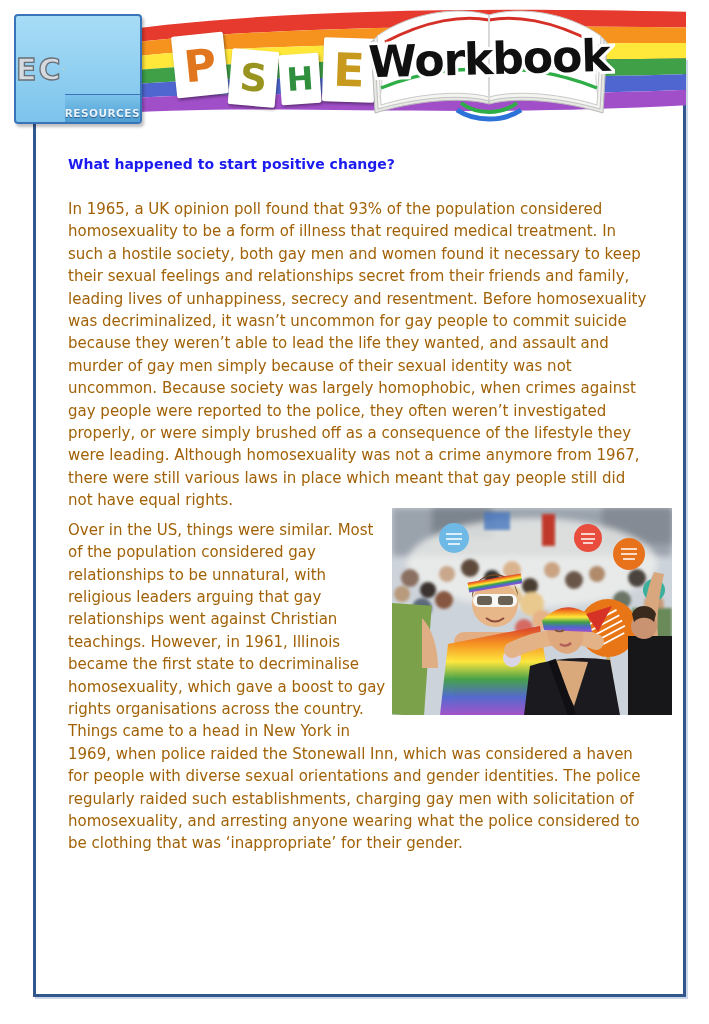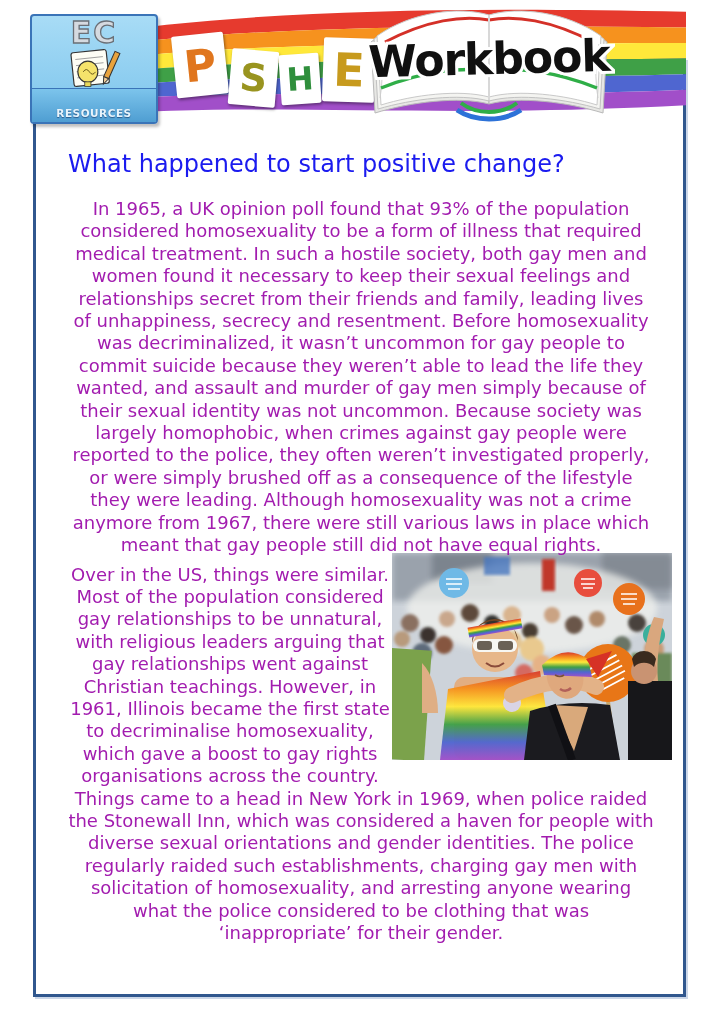--- a/index.html
+++ b/index.html
@@ -4,45 +4,45 @@
 <style>
   html,body{margin:0;padding:0;background:#fff;}
   .page{position:relative;width:709px;height:1024px;background:#fff;overflow:hidden;
         font-family:"DejaVu Sans",sans-serif;color:#111;}
   
   .border-box{position:absolute;left:33px;top:58px;width:647px;height:933px;
         border:3px solid #31578e;box-shadow:2px 2px 0 rgba(110,140,190,.35);z-index:0;}
   
   .header{position:absolute;left:0;top:0;width:709px;height:132px;z-index:2;}
   .ribbon{position:absolute;left:86px;top:6px;width:600px;height:112px;z-index:1;}
-  .logo{position:absolute;left:30px;top:14px;width:124px;height:106px;z-index:3;
+  .logo{position:absolute;left:14px;top:14px;width:124px;height:106px;z-index:3;
         background:linear-gradient(#a8dcf6,#7cc4ec);border:2px solid #3a74b8;border-radius:4px;
-        box-shadow:2px 3px 3px rgba(0,0,0,.25);display:flex;flex-direction:column;align-items:center;}
+        box-shadow:2px 3px 3px rgba(0,0,0,.25);display:flex;flex-direction:row;align-items:center;}
   .logo-initials{font-size:30px;font-weight:bold;line-height:30px;margin-top:2px;
         color:#d5dae0;-webkit-text-stroke:1.3px #6a6f76;letter-spacing:2px;}
   .logo-label{width:100%;box-sizing:border-box;text-align:center;font-size:10.5px;font-weight:bold;
         letter-spacing:.5px;color:#e8f4fc;background:linear-gradient(#7cc4ec,#4f9ed2);
-        border-top:1px solid #3a74b8;padding:18px 0 3px;text-shadow:0 1px 1px #2a5a8a;margin-top:auto;}
+        border-top:1px solid #3a74b8;padding:12px 0 3px;text-shadow:0 1px 1px #2a5a8a;margin-top:auto;}
   .pshe-tiles{position:absolute;left:170px;top:28px;width:215px;height:95px;z-index:3;}
   .tile{position:absolute;background:#fff;border-radius:2px;box-shadow:1px 2px 3px rgba(0,0,0,.4);
         display:flex;align-items:center;justify-content:center;font-weight:bold;}
   .tile-p{left:4px;top:6px;width:52px;height:62px;transform:rotate(-6deg);font-size:44px;color:#e0761e;}
   .tile-s{left:60px;top:22px;width:47px;height:56px;transform:rotate(5deg);font-size:38px;color:#99941f;}
   .tile-h{left:110px;top:26px;width:40px;height:50px;transform:rotate(-4deg);font-size:32px;color:#2f8f3c;}
   .tile-e{left:153px;top:10px;width:52px;height:64px;transform:rotate(2deg);font-size:46px;color:#c79a1d;}
   .book{position:absolute;left:363px;top:0;width:252px;height:122px;z-index:3;}
   .book text{font-family:"DejaVu Sans",sans-serif;font-weight:bold;}
   
   .content{position:absolute;left:39px;top:128px;width:641px;box-sizing:border-box;
         padding:0 26px 0 29px;z-index:2;}
   .title{margin:10px 0 0;text-align:center;transform:translateX(55px);
         font-family:"DejaVu Sans Mono",monospace;font-weight:bold;font-size:26px;
         line-height:34px;color:#6b2f9e;}
-  .subtitle{margin:24px 0 16px;font-size:24px;font-weight:normal;color:#1b1bef;line-height:24px;}
-  .para{margin:22px 0 0;font-size:18px;line-height:22.4px;color:#a21caf;text-align:center;}
+  .subtitle{margin:24px 0 16px;font-size:14px;font-weight:bold;color:#1b1bef;line-height:24px;}
+  .para{margin:22px 0 0;font-size:15px;line-height:22.4px;color:#a16207;}
   .para2-block{margin-top:7px;}
   .photo-float{float:right;width:280px;height:207px;margin:-11px -18px 12px 0;}
   .photo-float svg{display:block;width:280px;height:207px;}
 </style>
 </head>
 <body>
 
 <div class="page">
 
   <div class="border-box"></div>

